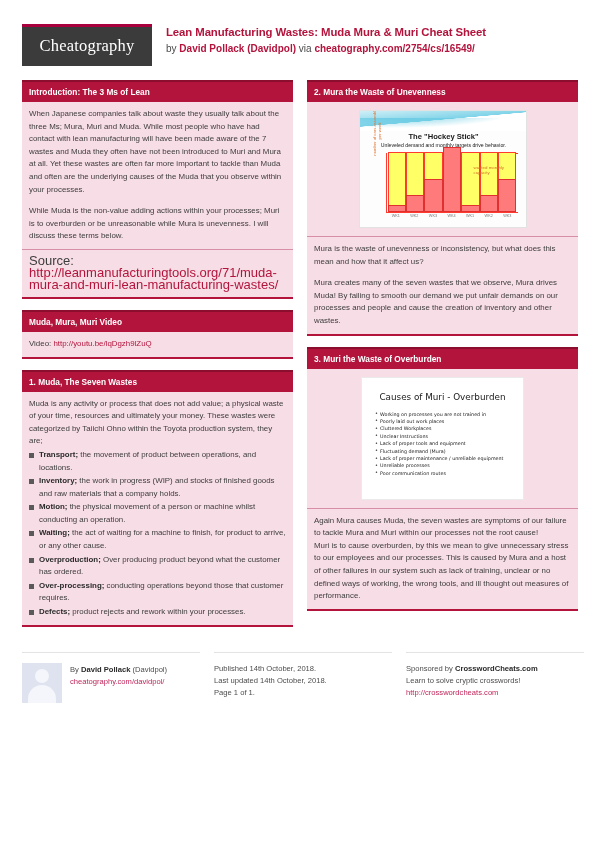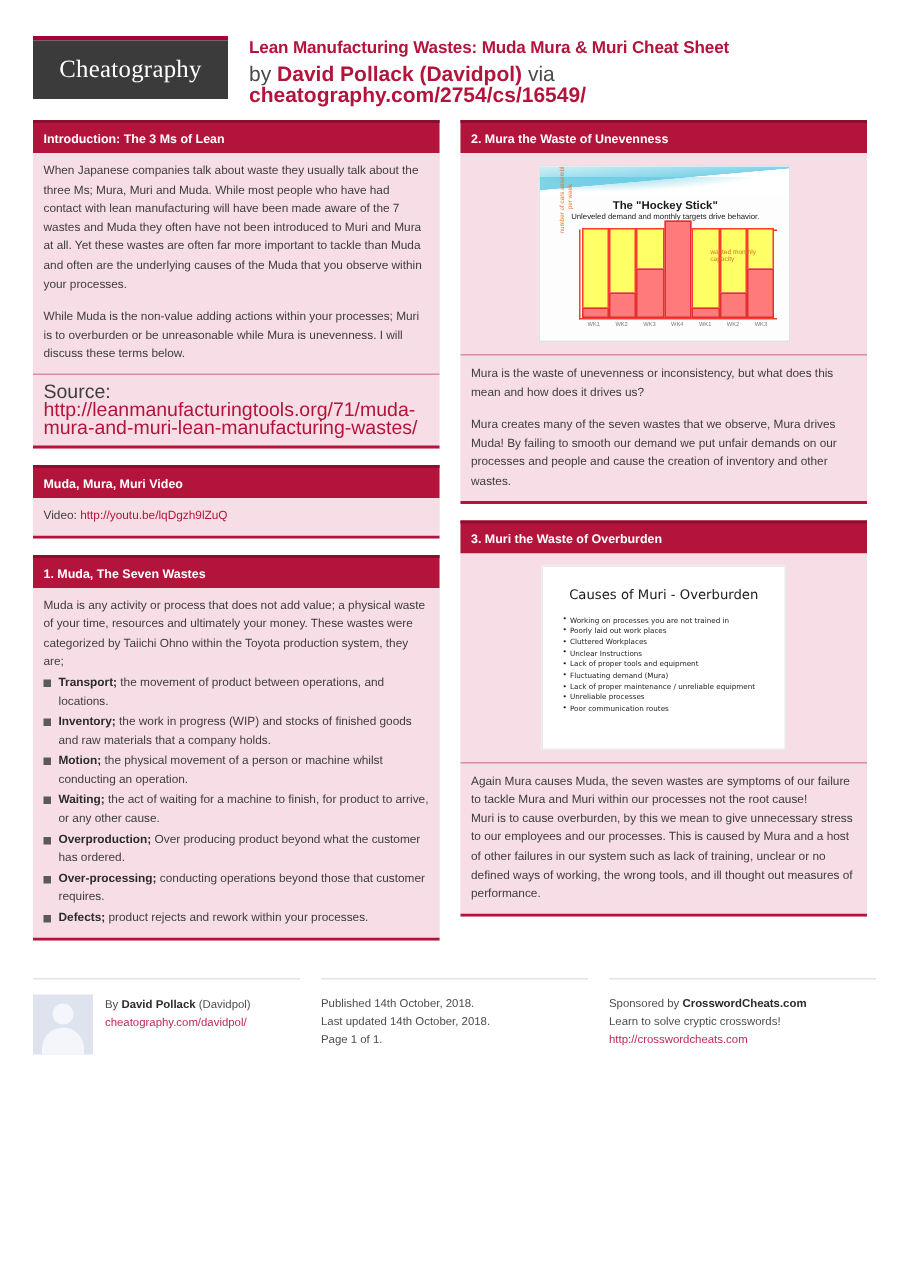--- a/index.html
+++ b/index.html
@@ -44,21 +44,21 @@
   }
   .title-block { padding-top: 1px; flex: 1; }
   .title-main {
     color: #b3143c;
     font-size: 11.4px;
     font-weight: bold;
     line-height: 15px;
     letter-spacing: -0.1px;
   }
   .title-sub {
-    font-size: 14px;
+    font-size: 10px;
     color: #4a4a4a;
     line-height: 14px;
     margin-top: 2px;
   }
   .title-sub b { color: #b3143c; font-weight: bold; }
   .title-sub .lnk { color: #b3143c; font-weight: bold; }
 
   
   .columns {
     display: flex;
@@ -398,21 +398,21 @@
               <span>WK3</span>
               <span>WK4</span>
               <span>WK1</span>
               <span>WK2</span>
               <span>WK3</span>
             </div>
           </div>
         </div>
 
         <div class="card-body divider-row">
-          <p>Mura is the waste of unevenness or inconsistency, but what does this mean and how does it drives us?</p>
+          <p>Mura is the waste of unevenness or inconsistency, but what does this mean and how that it affect us?</p>
           <p>Mura creates many of the seven wastes that we observe, Mura drives Muda! By failing to smooth our demand we put unfair demands on our processes and people and cause the creation of inventory and other wastes.</p>
         </div>
       </div>
 
       <div class="card">
         <div class="card-head">3. Muri the Waste of Overburden</div>
 
         <div class="fig-wrap">
           <div class="muri-fig">
             <div class="muri-title">Causes of Muri - Overburden</div>

